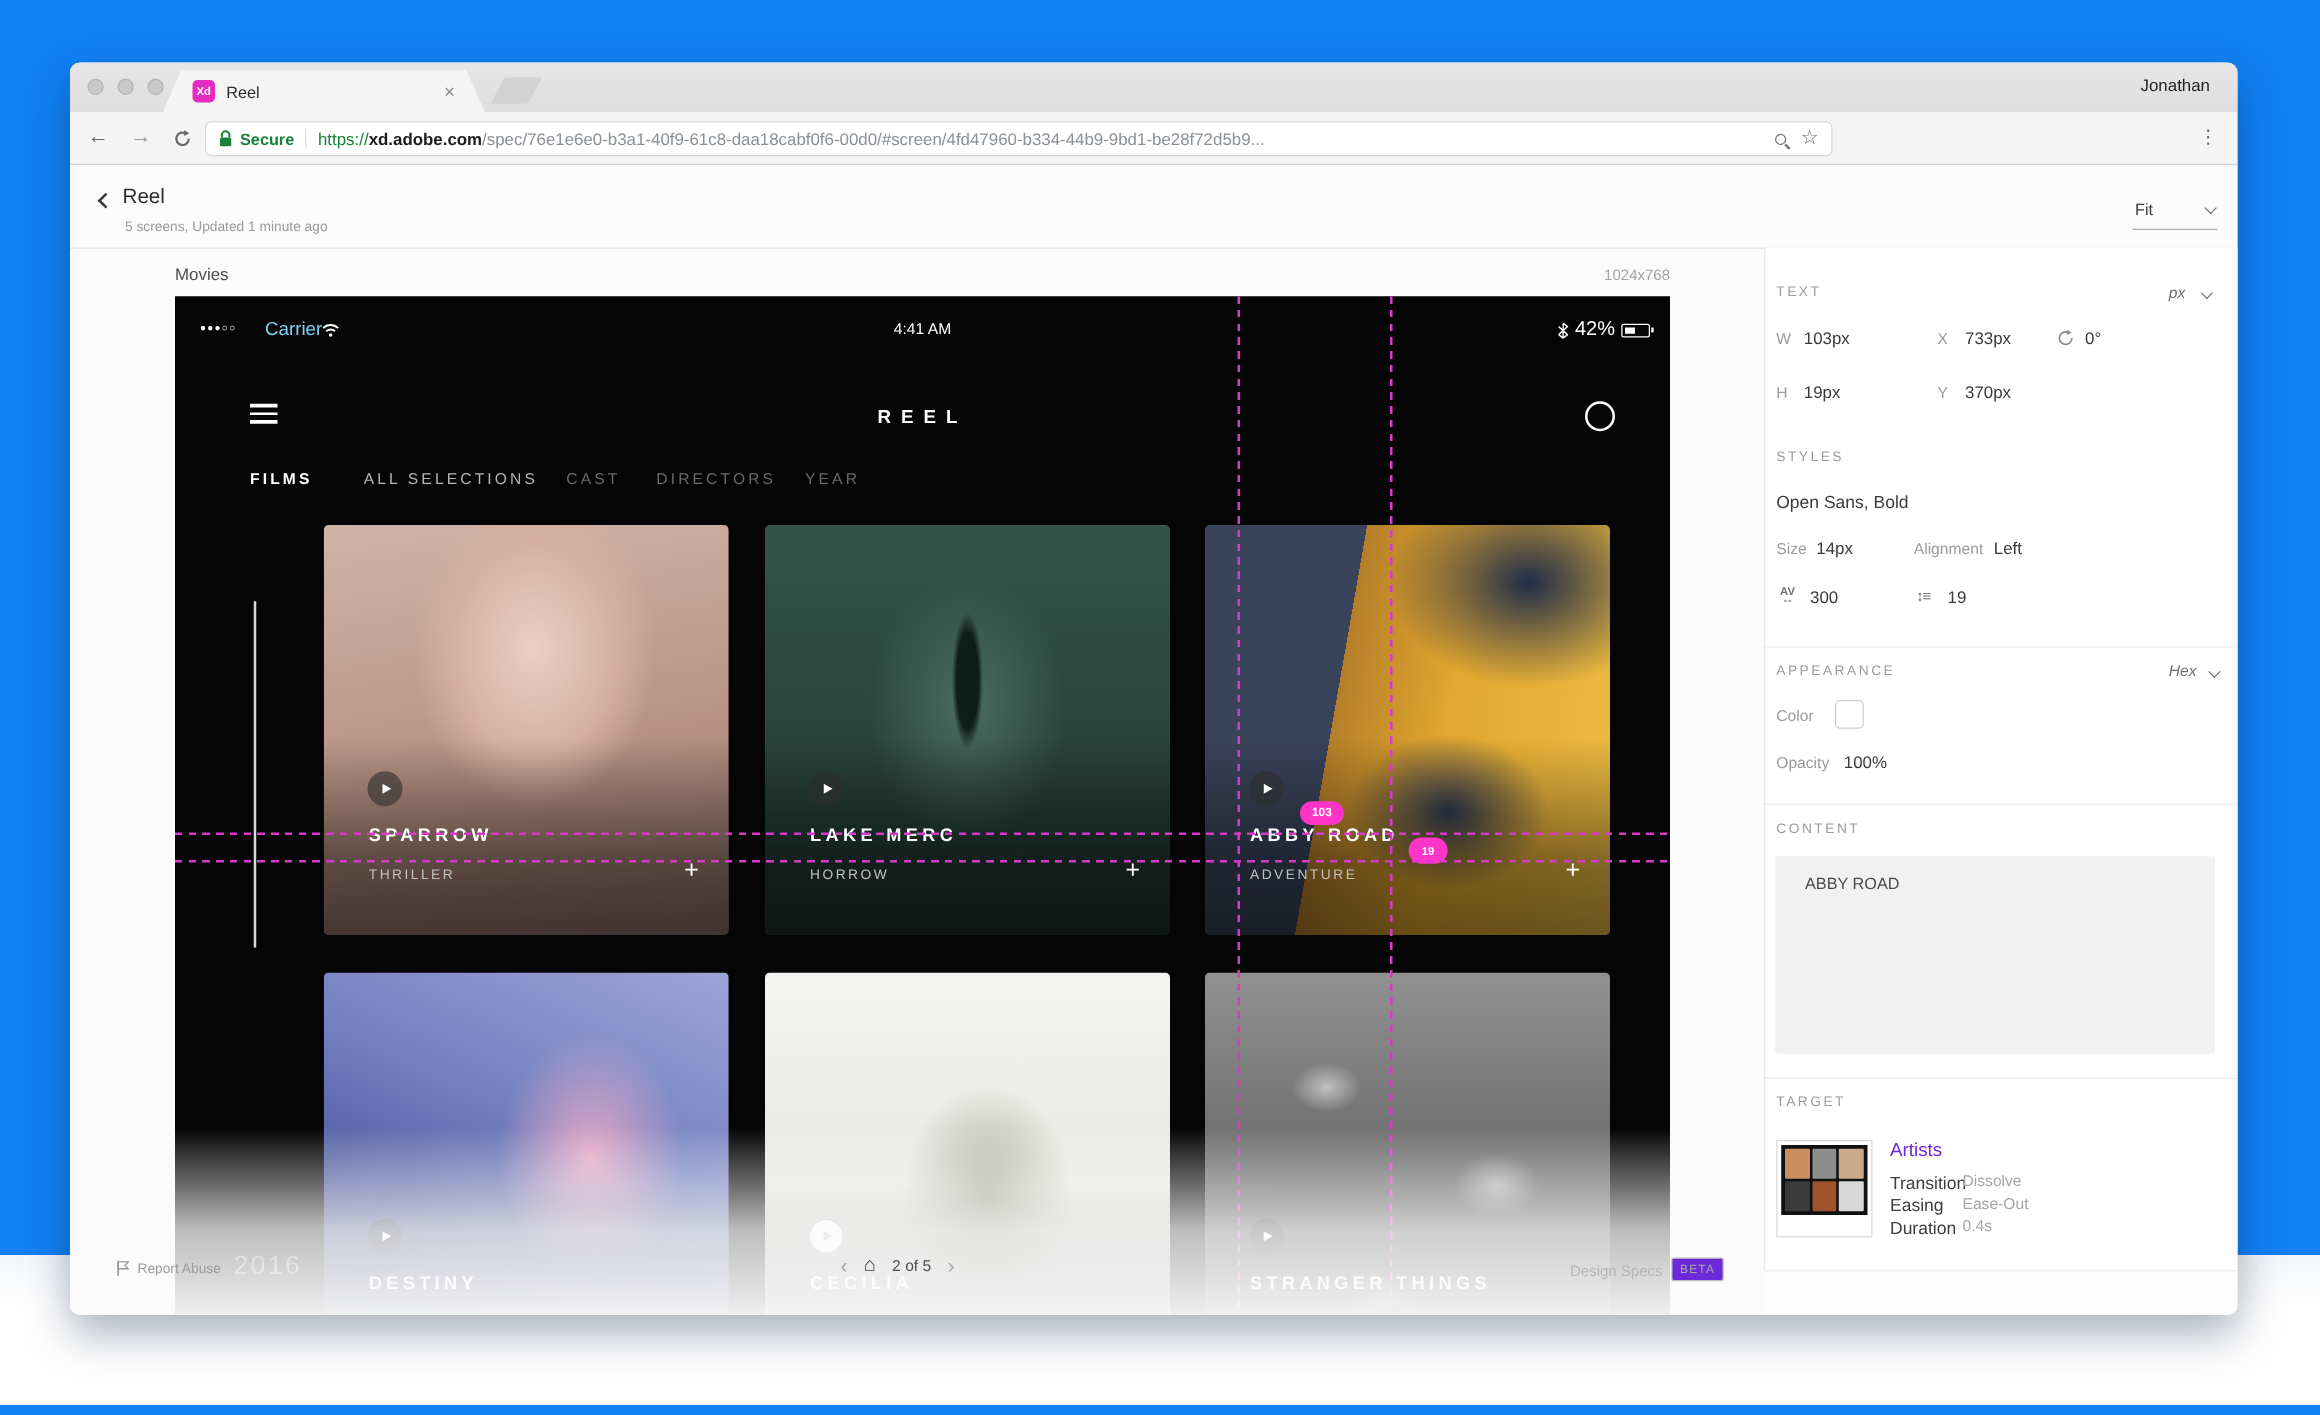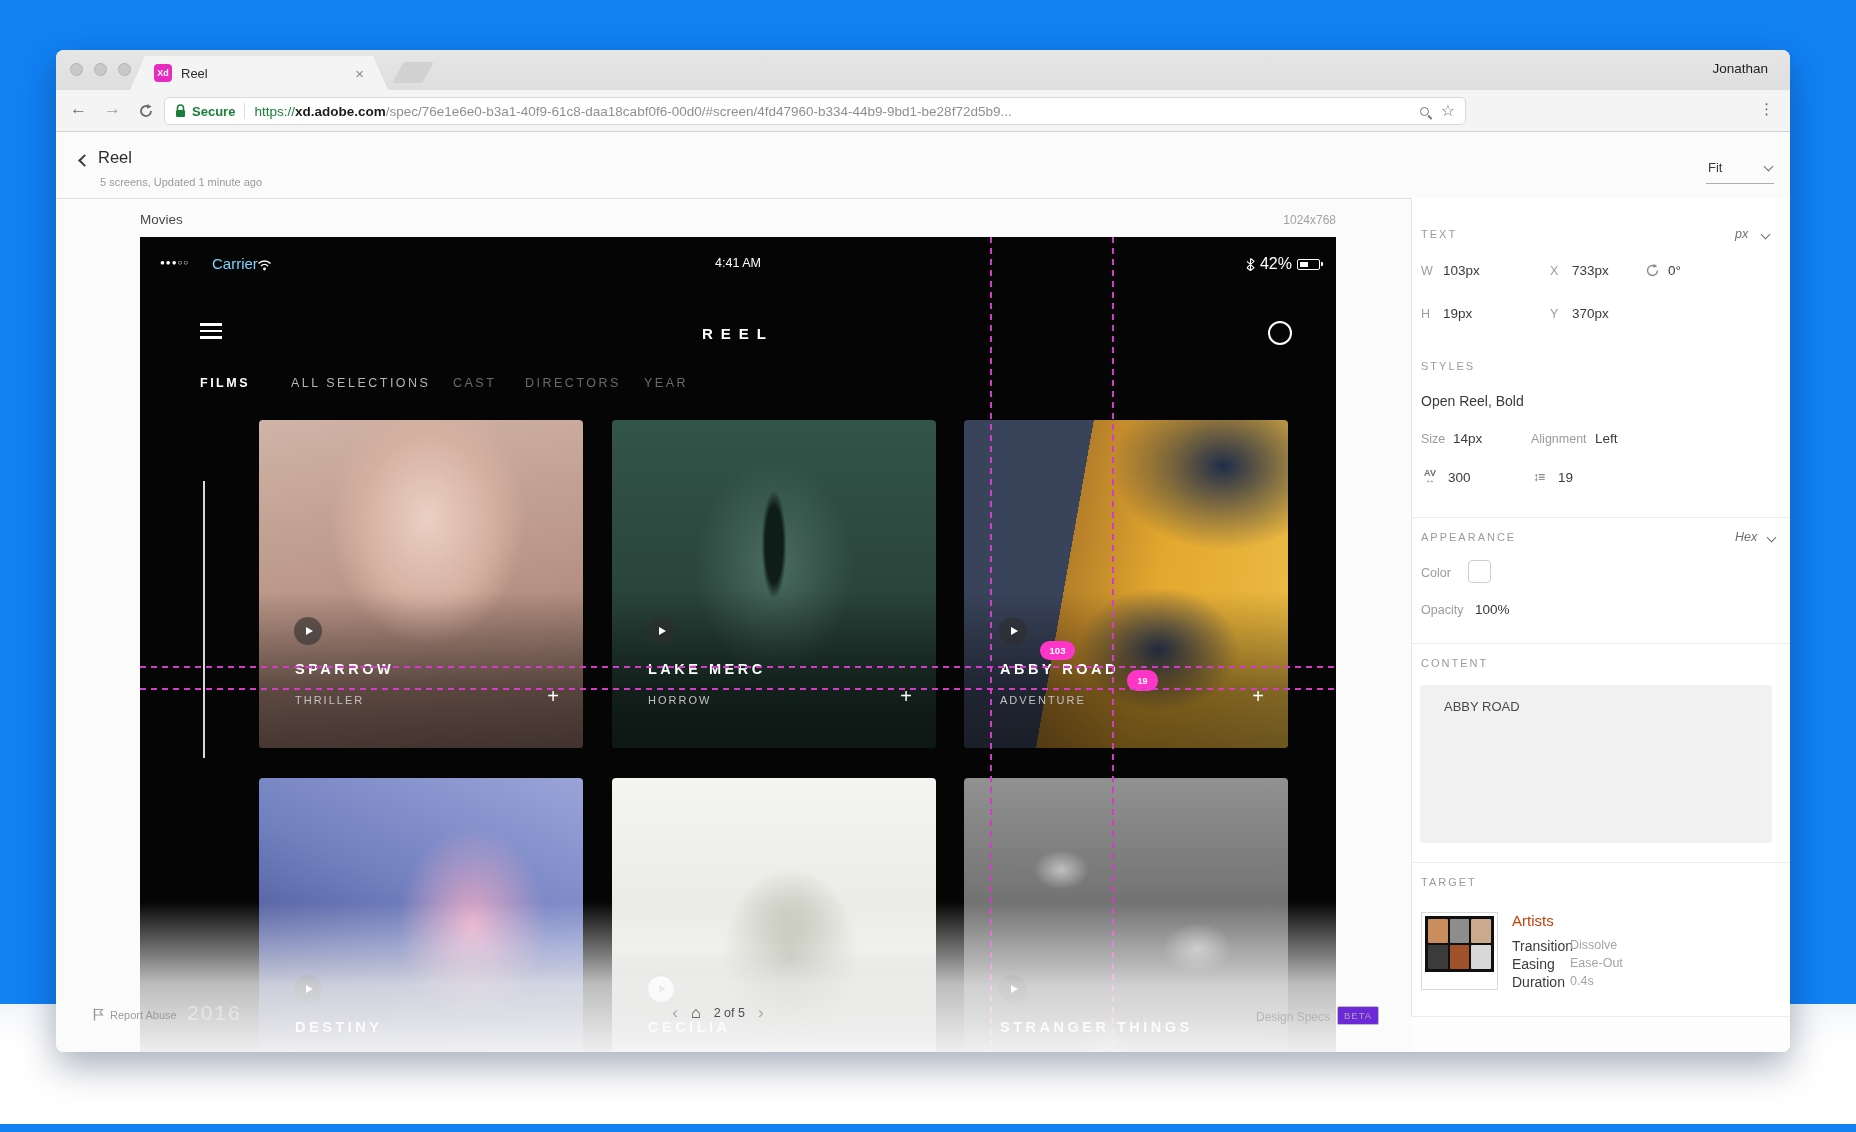--- a/index.html
+++ b/index.html
@@ -192,21 +192,21 @@
   .c-head { left:1365px; top:525px; }
   .c-box { left:1364px; top:553px; width:352px; height:158px; background:#f1f1f1; border-radius:2px; }
   .c-boxtext { left:1388px; top:567px; font-size:13px; color:#4a4a4a; }
   .div3 { top:730px; }
 
   .g-head { left:1365px; top:744px; }
   .g-thumb { left:1365px; top:780px; width:77px; height:78px; background:#fff; border:1px solid #d9d9d9; padding:3px; }
   .g-screen { width:100%; height:56px; background:#101010; display:grid; grid-template-columns:repeat(3,1fr);
     grid-template-rows:repeat(2,1fr); gap:2px; padding:3px; }
   .g-screen div { border-radius:1px; }
-  .g-name { left:1456px; top:780px; font-size:15px; color:#c2410c; }
+  .g-name { left:1456px; top:780px; font-size:15px; color:#6d28d9; }
   .g-rowl { font-size:14px; color:#3c3c3c; }
   .g-rowv { font-size:12.5px; color:#a5a5a5; }
   .g-trl { left:1456px; top:806px; } .g-trv { left:1514px; top:806px; }
   .g-eal { left:1456px; top:824px; } .g-eav { left:1514px; top:824px; }
   .g-dul { left:1456px; top:842px; } .g-duv { left:1514px; top:842px; }
 </style>
 </head>
 <body>
 
 <div class="abs bg-band"></div>
@@ -380,21 +380,21 @@
     <span class="abs p-value t-yv">370px</span>
     <span class="abs t-rot">
       <svg width="15" height="15" viewBox="0 0 15 15">
           <path d="M12.5 7.5 A5 5 0 1 1 9.8 3.1" fill="none" stroke="#8a8a8a" stroke-width="1.4"></path>
           <path d="M8.8 0.8 L12.4 3.2 L8.4 5 Z" fill="#8a8a8a"></path>
         </svg>
     </span>
     <span class="abs p-value t-rotv">0°</span>
 
     <span class="abs sec-head s-head">STYLES</span>
-    <span class="abs s-font">Open Reel, Bold</span>
+    <span class="abs s-font">Open Sans, Bold</span>
     <span class="abs p-label s-sizel">Size</span>
     <span class="abs p-value s-sizev">14px</span>
     <span class="abs p-label s-alignl">Alignment</span>
     <span class="abs p-value s-alignv">Left</span>
     <span class="abs s-avicon">
       <span class="ic-top">AV</span>
       <span class="ic-bot">↔</span>
     </span>
     <span class="abs p-value s-avv">300</span>
     <span class="abs s-lnicon">↕≡</span>

